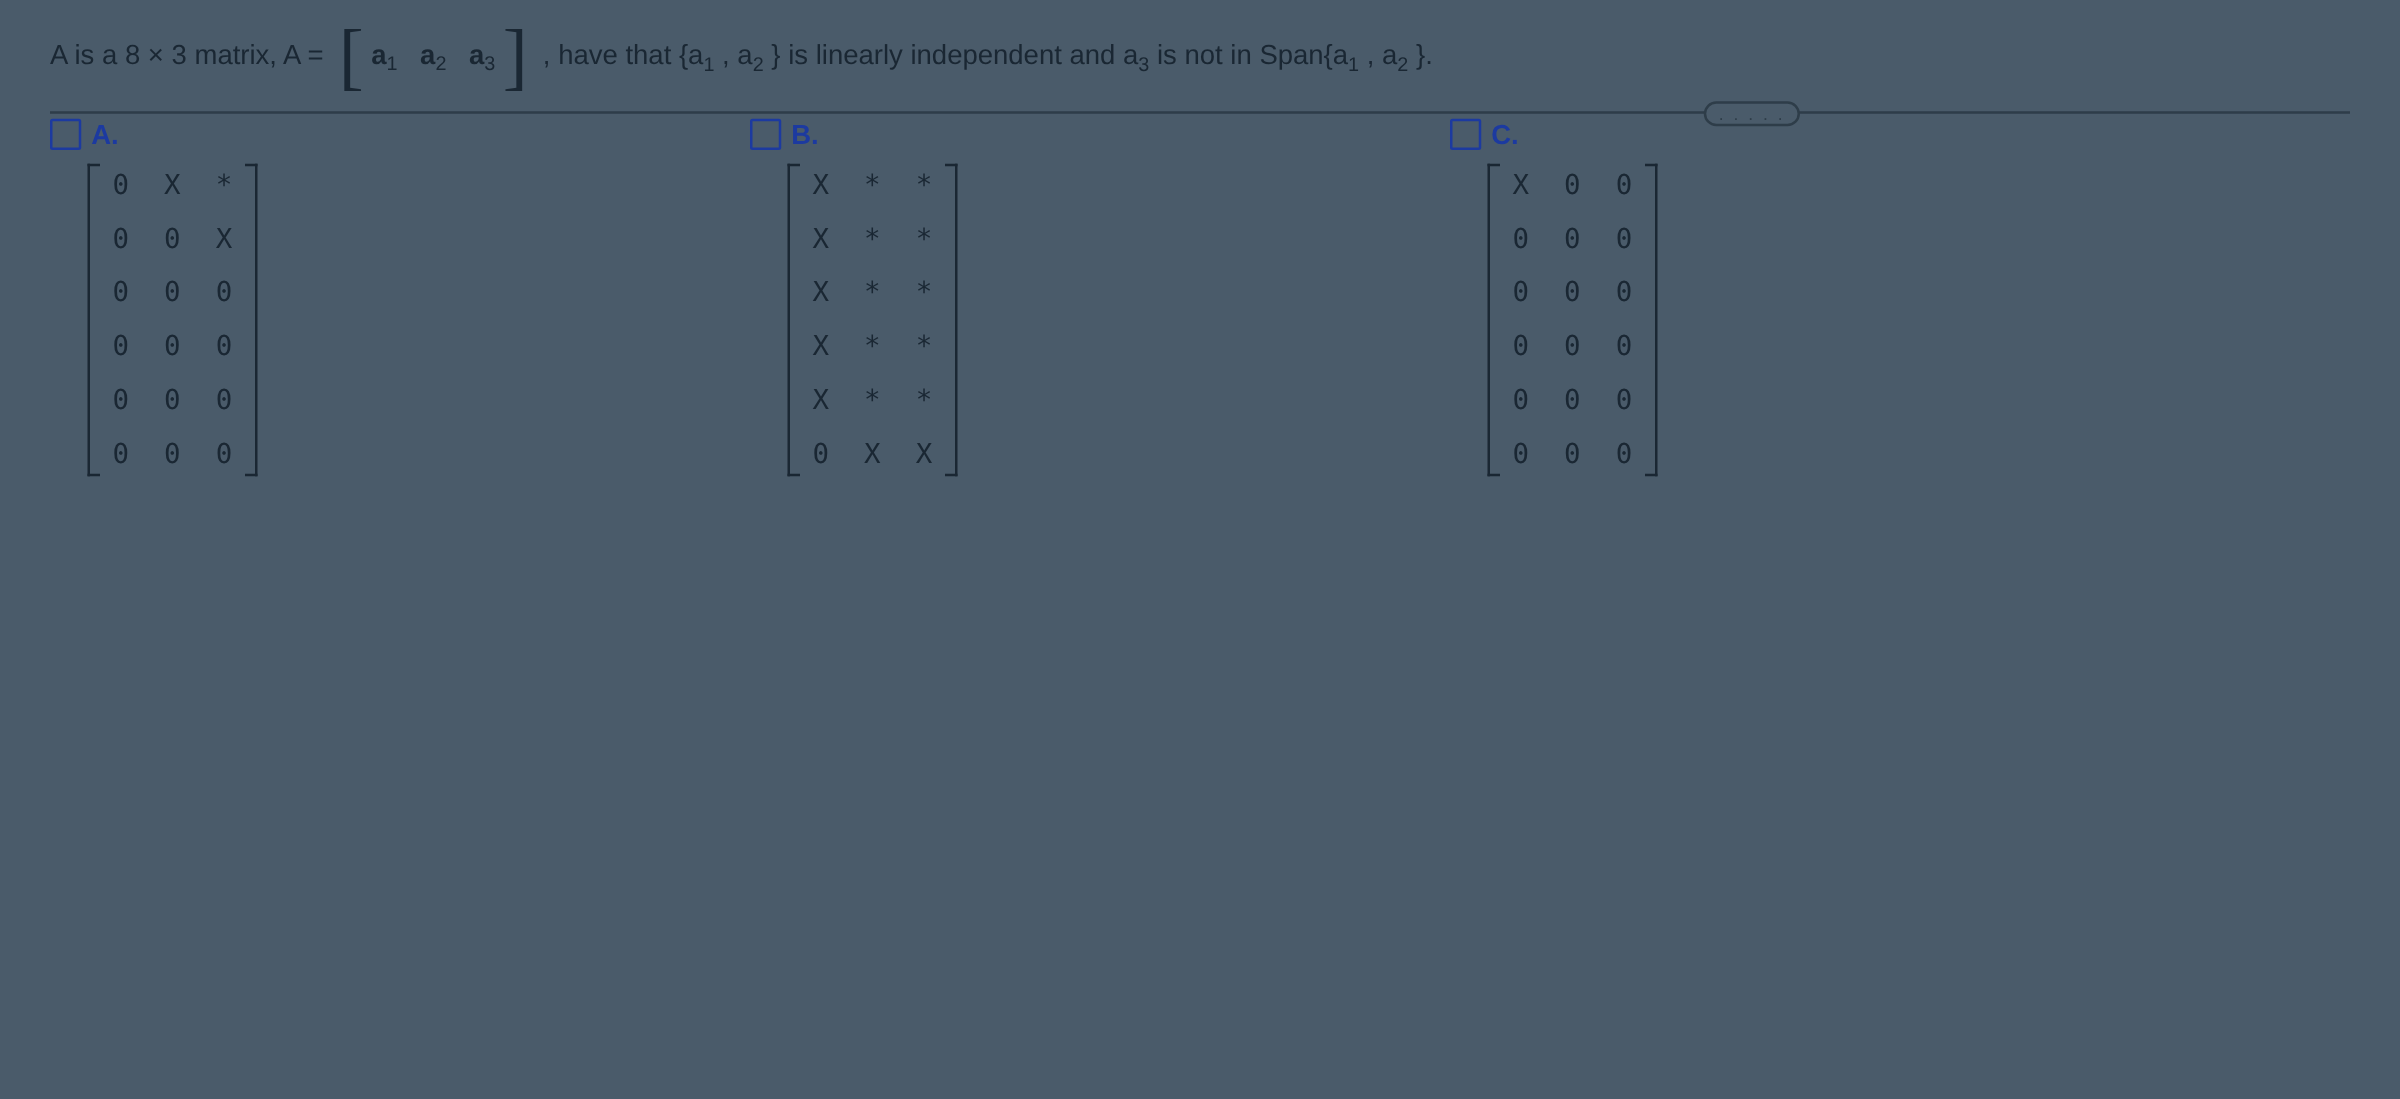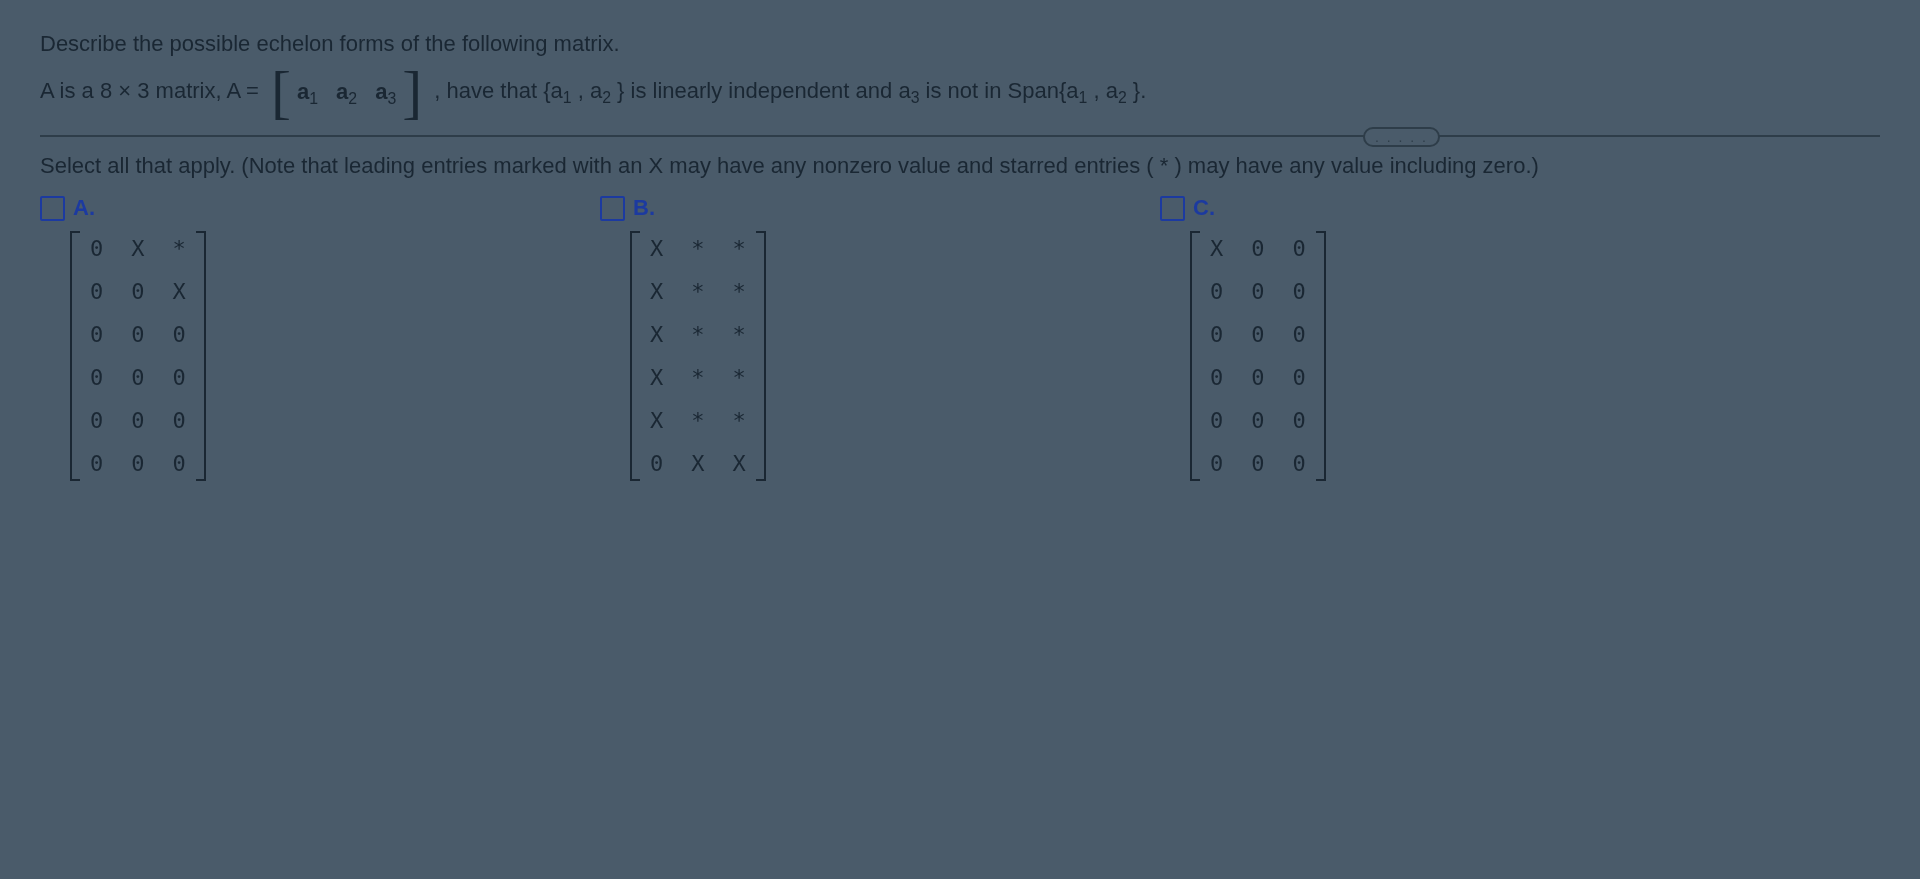--- a/index.html
+++ b/index.html
@@ -22,21 +22,20 @@
   .br-l,.br-r{width:14px;position:relative}
   .br-l::before,.br-r::before{content:"";position:absolute;top:4px;bottom:4px;border:2px solid #1a2733}
   .br-l::before{left:8px;border-right:0;width:8px}
   .br-r::before{right:8px;border-left:0;width:8px}
 </style>
 </head>
 <body>
 
 <div class="page">
 
-  <div class="q-line">Describe the possible echelon forms of the following matrix.</div>
 
   <div class="q-line">
     <span>A is a 8 × 3 matrix, A = </span>
     <span class="inline">
       <span class="lbrack">[</span>
       <span style="display:inline-flex;gap:18px">
         <span><span class="avec">a</span><sub>1</sub></span>
         <span><span class="avec">a</span><sub>2</sub></span>
         <span><span class="avec">a</span><sub>3</sub></span>
       </span>
@@ -47,21 +46,20 @@
     <span>} is linearly independent and a</span><sub>3</sub>
     <span> is not in Span{a</span><sub>1</sub>
     <span>, a</span><sub>2</sub>
     <span>}.</span>
   </div>
 
   <div class="hr">
     <span class="bubble">. . . . .</span>
   </div>
 
-  <div class="instr">Select all that apply. (Note that leading entries marked with an X may have any nonzero value and starred entries ( * ) may have any value including zero.)</div>
 
   <div class="options">
 
     <div class="option">
       <div class="opt-head">
         <span class="chk"></span>
         <span>A.</span>
       </div>
       <div class="mtx">
         <div class="br-l"></div>

